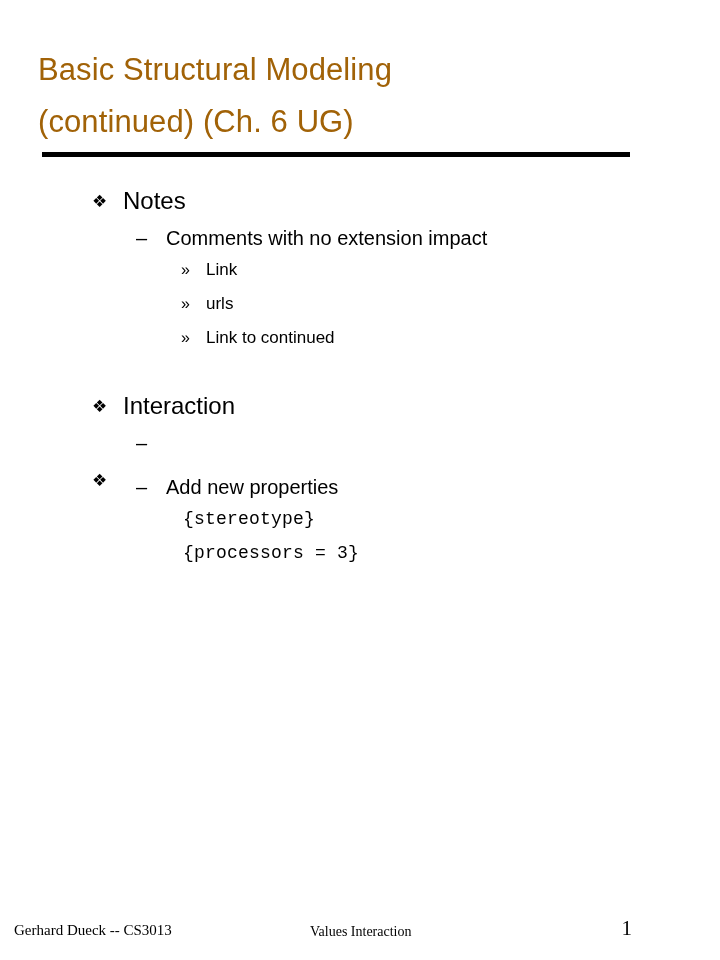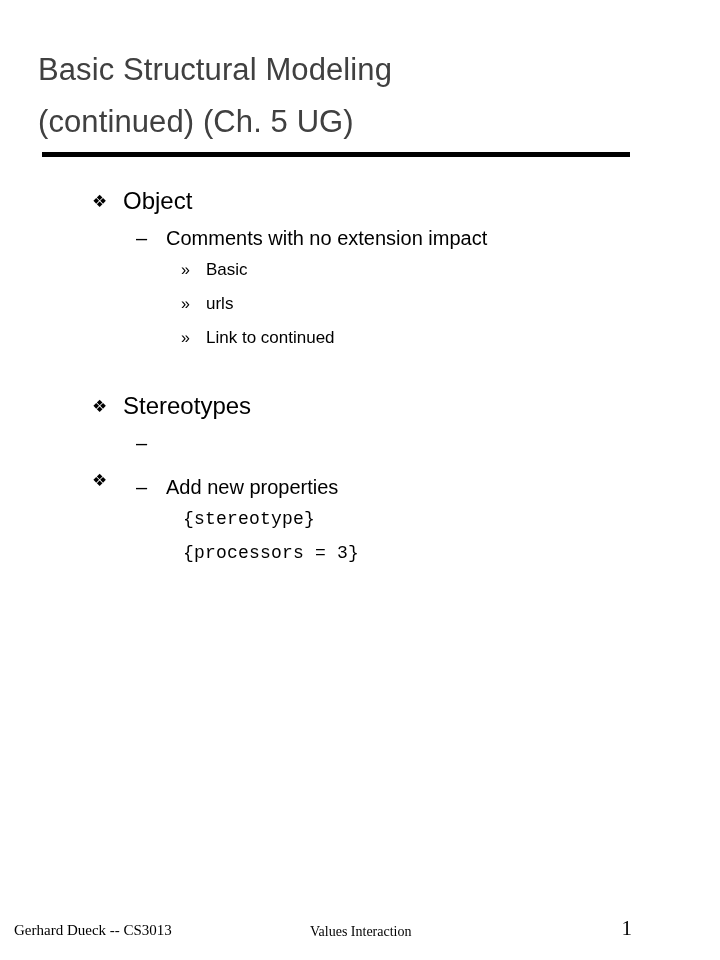--- a/index.html
+++ b/index.html
@@ -25,21 +25,21 @@
   .title-block {
     position: absolute;
     left: 38px;
     top: 44px;
     width: 600px;
   }
   .title-line {
     font-size: 31px;
     line-height: 52px;
     letter-spacing: 0.1px;
-    color: #404040;
+    color: #a16207;
     white-space: nowrap;
   }
   .title-rule {
     position: absolute;
     left: 4px;
     top: 108px;
     width: 588px;
     height: 5px;
     background: #000000;
   }
@@ -135,52 +135,52 @@
     font-size: 21px;
   }
 </style>
 </head>
 <body>
 
 <div class="slide">
 
   <div class="title-block">
     <div class="title-line">Basic Structural Modeling</div>
-    <div class="title-line">(continued) (Ch. 5 UG)</div>
+    <div class="title-line">(continued) (Ch. 6 UG)</div>
     <div class="title-rule"></div>
   </div>
 
   <div class="body">
 
     <div class="lvl1">
       <span class="bullet">❖</span>
-      <span>Object</span>
+      <span>Notes</span>
     </div>
     <div class="lvl2">
       <span class="bullet">–</span>
       <span class="text">Comments with no extension impact</span>
     </div>
     <div class="lvl3">
       <span class="bullet">»</span>
-      <span>Basic</span>
+      <span>Link</span>
     </div>
     <div class="lvl3">
       <span class="bullet">»</span>
       <span>urls</span>
     </div>
     <div class="lvl3">
       <span class="bullet">»</span>
       <span>Link to continued</span>
     </div>
 
     <div class="gap-lg"></div>
 
     <div class="lvl1">
       <span class="bullet">❖</span>
-      <span>Stereotypes</span>
+      <span>Interaction</span>
     </div>
     <div class="lvl2">
       <span class="bullet">–</span>
     </div>
 
     <div class="gap-lg"></div>
 
     <div class="lvl1">
       <span class="bullet">❖</span>
     </div>

